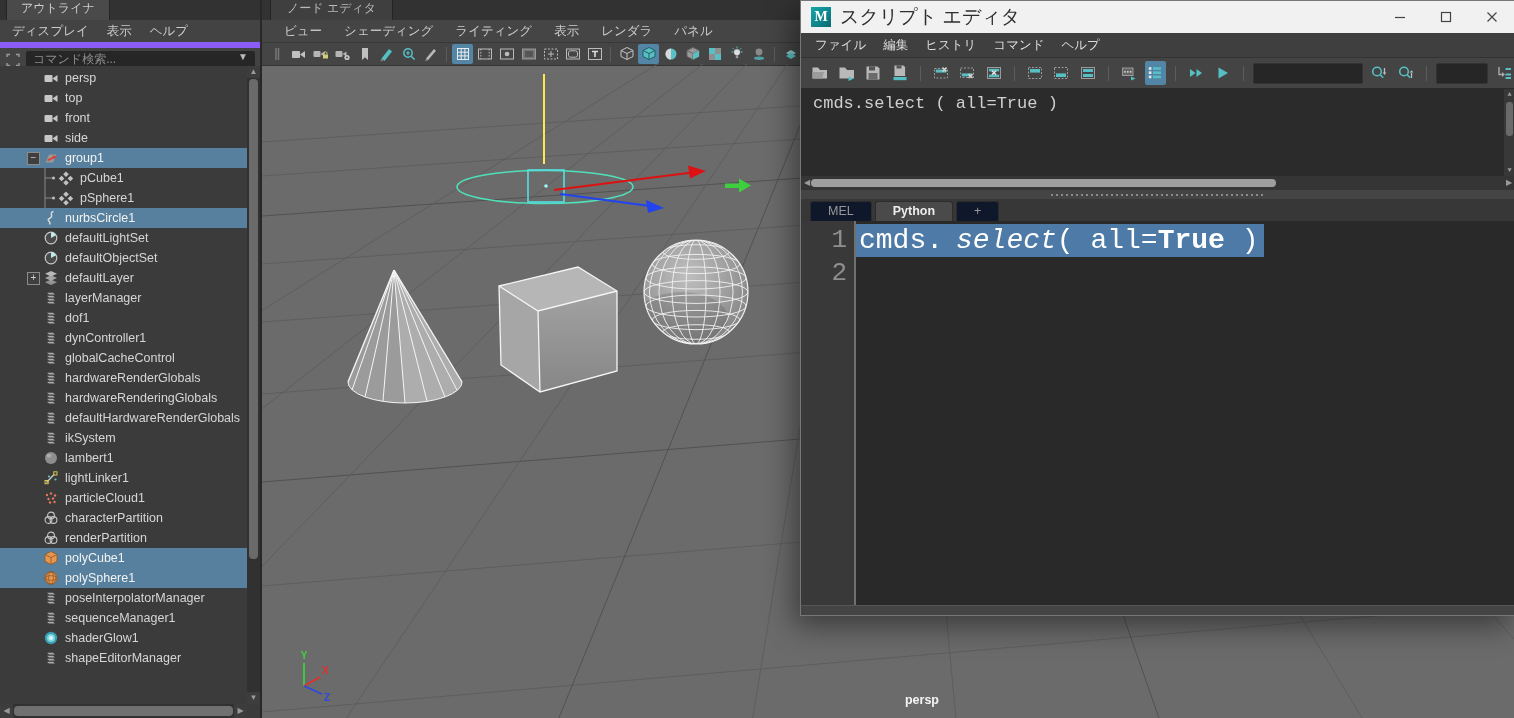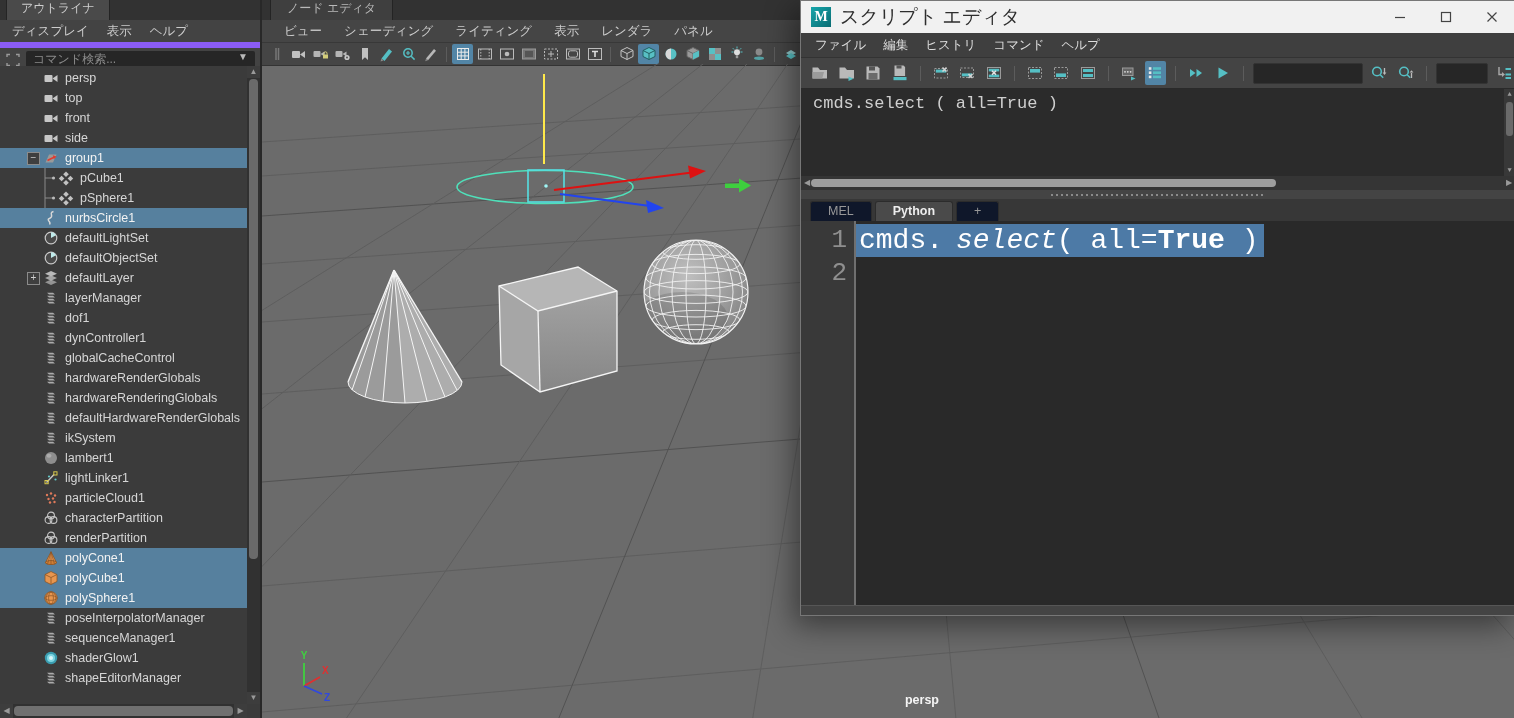--- a/index.html
+++ b/index.html
@@ -730,31 +730,20 @@
               <circle cx="10.5" cy="10" r="3.4"></circle>
             </g>
           </svg>
         </span>
         <span>renderPartition</span>
       </div>
       <div class="ol-row selected">
         <span class="slot"></span>
         <span class="ol-ic">
           <svg width="16" height="16" viewBox="0 0 16 16">
-            <path d="M8 1.8 L13.5 12.5 A5.5 2 0 0 1 2.5 12.5 Z" fill="#e8964f" stroke="#8a5526" stroke-width="0.8"></path>
-            <ellipse cx="8" cy="12.5" rx="5.5" ry="2" fill="#d17f35" stroke="#8a5526" stroke-width="0.8"></ellipse>
-            <path d="M8 1.8 V14.4 M8 1.8 L4.6 13.8 M8 1.8 L11.4 13.8" stroke="#8a5526" stroke-width="0.7" fill="none"></path>
-          </svg>
-        </span>
-        <span>polyCone1</span>
-      </div>
-      <div class="ol-row selected">
-        <span class="slot"></span>
-        <span class="ol-ic">
-          <svg width="16" height="16" viewBox="0 0 16 16">
             <path d="M8 1.5 L14 4.5 V11.5 L8 14.5 L2 11.5 V4.5 Z" fill="#e8964f" stroke="#8a5526" stroke-width="0.8"></path>
             <path d="M2 4.5 L8 7.5 L14 4.5 M8 7.5 V14.5" stroke="#8a5526" stroke-width="0.8" fill="none"></path>
           </svg>
         </span>
         <span>polyCube1</span>
       </div>
       <div class="ol-row selected">
         <span class="slot"></span>
         <span class="ol-ic">
           <svg width="16" height="16" viewBox="0 0 16 16">

